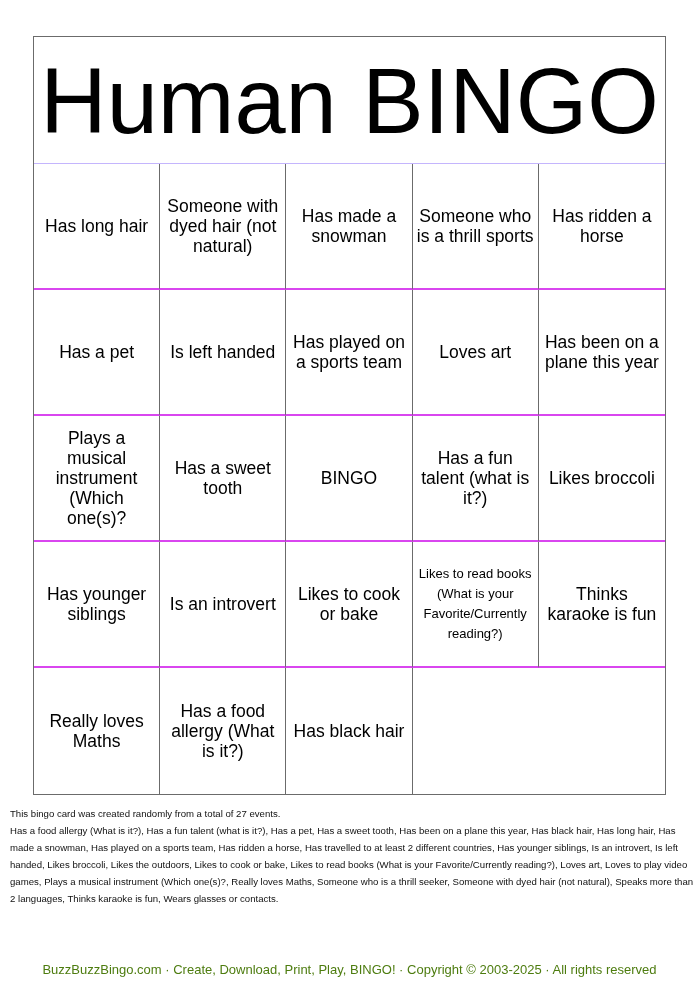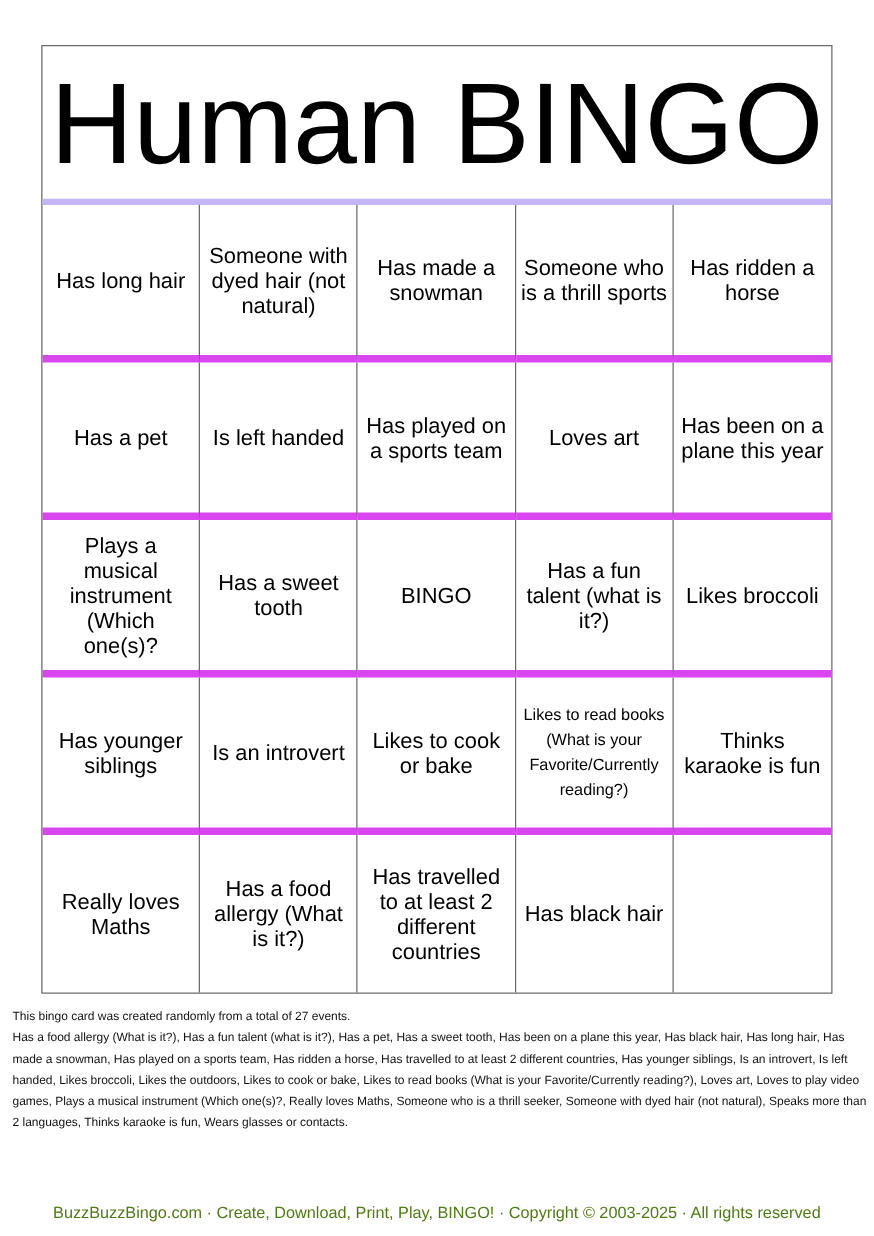--- a/index.html
+++ b/index.html
@@ -5,36 +5,36 @@
   html, body { margin: 0; padding: 0; background: #ffffff; }
   body {
     width: 699px; height: 989px; position: relative; overflow: hidden;
     font-family: "Liberation Sans", sans-serif; color: #000;
   }
   .card {
     position: absolute; left: 33px; top: 36px; width: 633px; height: 759px;
     box-sizing: border-box; border: 1px solid #6b6b6b;
   }
   .title-cell {
-    height: 127px; box-sizing: border-box; border-bottom: 5px solid #c4b5fd;
+    height: 127px; box-sizing: border-box; border-bottom: 1px solid #c4b5fd;
     display: flex; align-items: center; justify-content: center;
   }
   .title {
     font-size: 92px; line-height: 1; letter-spacing: 0px; margin-top: 2px;
   }
   .grid {
     display: grid;
     grid-template-columns: repeat(5, 1fr);
     grid-template-rows: repeat(5, 1fr);
     height: 630px;
   }
   .cell {
     box-sizing: border-box;
     border-right: 1px solid #6b6b6b;
-    border-bottom: 6px solid #d946ef;
+    border-bottom: 2px solid #d946ef;
     display: flex; align-items: center; justify-content: center;
     text-align: center; padding: 0 4px;
     font-size: 17.5px; line-height: 20px;
   }
   .cell:nth-child(5n) { border-right: none; }
   .cell:nth-child(n+21) { border-bottom: none; }
   .cell.small { font-size: 13px; line-height: 20px; }
   .note {
     position: absolute; left: 10px; top: 805px; width: 685px;
     font-size: 9.6px; line-height: 17px; color: #111;
@@ -67,21 +67,20 @@
     <div class="cell">BINGO</div>
     <div class="cell">Has a fun talent (what is it?)</div>
     <div class="cell">Likes broccoli</div>
     <div class="cell">Has younger siblings</div>
     <div class="cell">Is an introvert</div>
     <div class="cell">Likes to cook or bake</div>
     <div class="cell small">Likes to read books (What is your Favorite/Currently reading?)</div>
     <div class="cell">Thinks karaoke is fun</div>
     <div class="cell">Really loves Maths</div>
     <div class="cell">Has a food allergy (What is it?)</div>
-    <div class="cell">Has travelled to at least 2 different countries</div>
     <div class="cell">Has black hair</div>
   </div>
 </div>
 
 <div class="note">
   <div>This bingo card was created randomly from a total of 27 events.</div>
   <div>Has a food allergy (What is it?), Has a fun talent (what is it?), Has a pet, Has a sweet tooth, Has been on a plane this year, Has black hair, Has long hair, Has made a snowman, Has played on a sports team, Has ridden a horse, Has travelled to at least 2 different countries, Has younger siblings, Is an introvert, Is left handed, Likes broccoli, Likes the outdoors, Likes to cook or bake, Likes to read books (What is your Favorite/Currently reading?), Loves art, Loves to play video games, Plays a musical instrument (Which one(s)?, Really loves Maths, Someone who is a thrill seeker, Someone with dyed hair (not natural), Speaks more than 2 languages, Thinks karaoke is fun, Wears glasses or contacts.</div>
 </div>
 
 <div class="footer">BuzzBuzzBingo.com · Create, Download, Print, Play, BINGO! · Copyright © 2003-2025 · All rights reserved</div>

